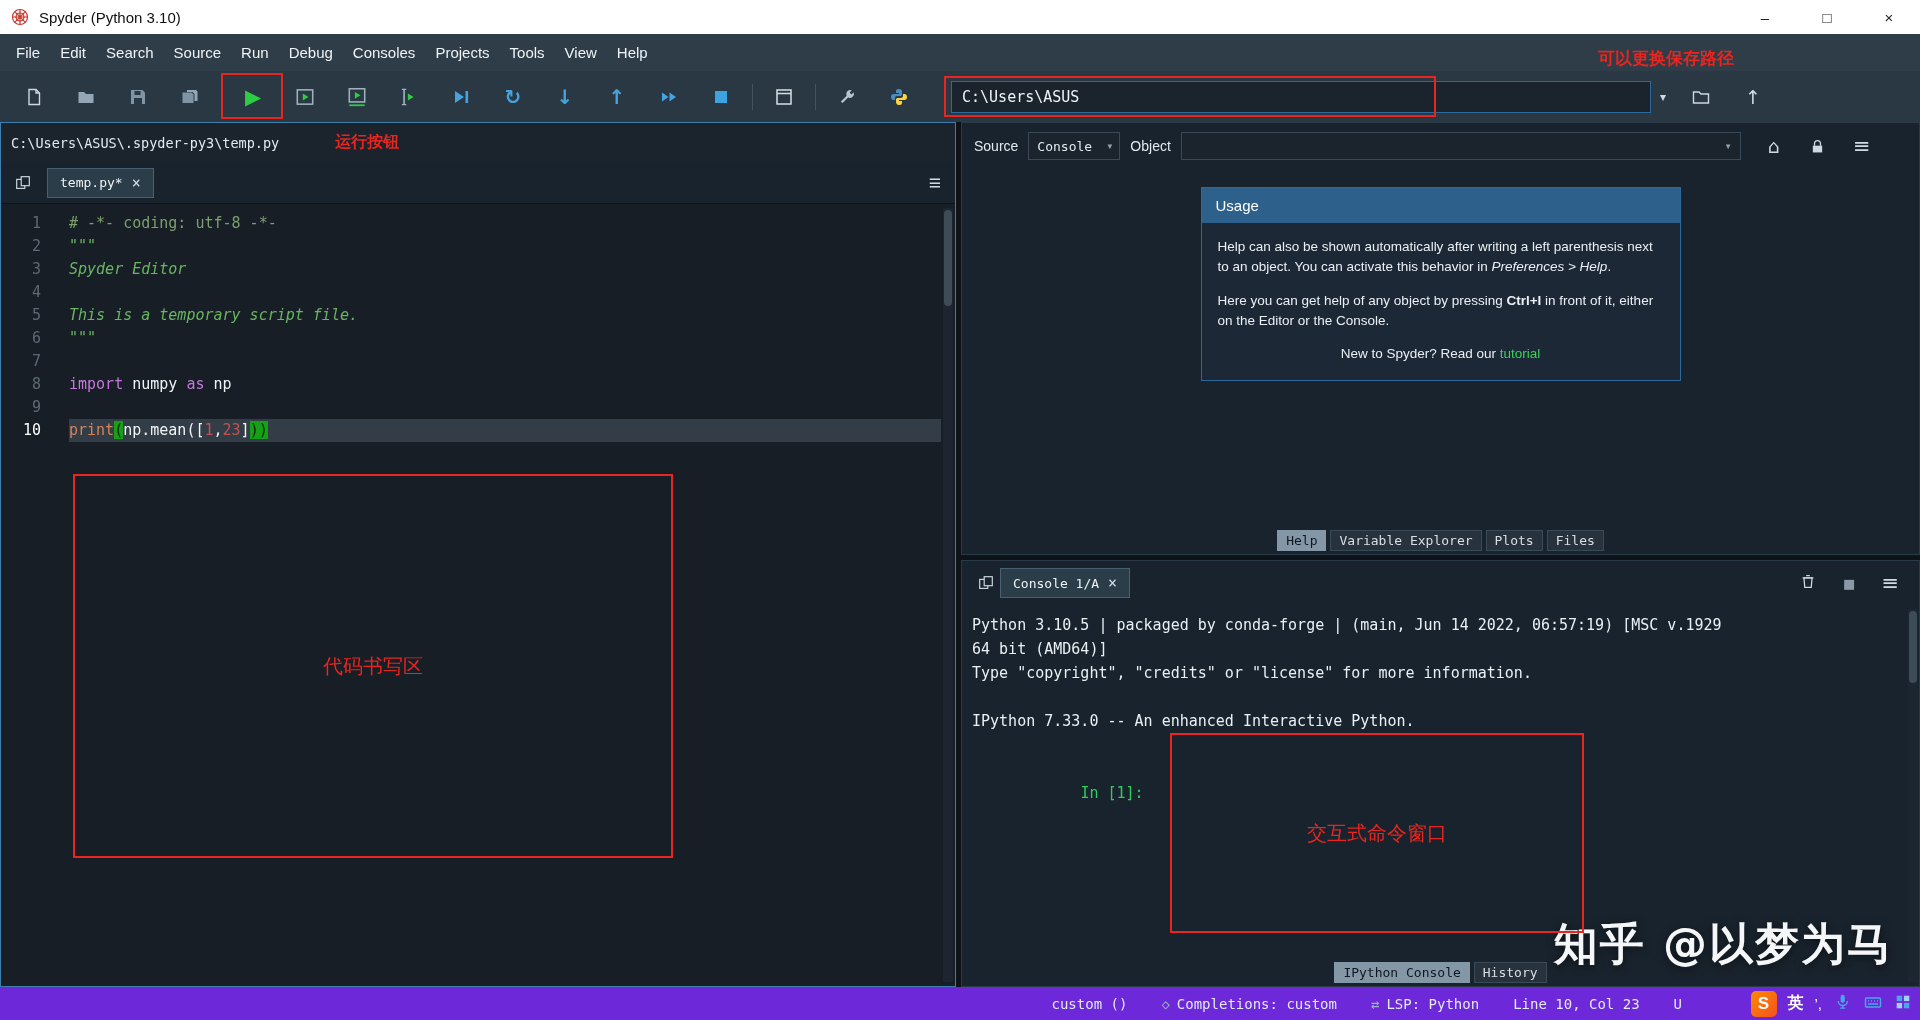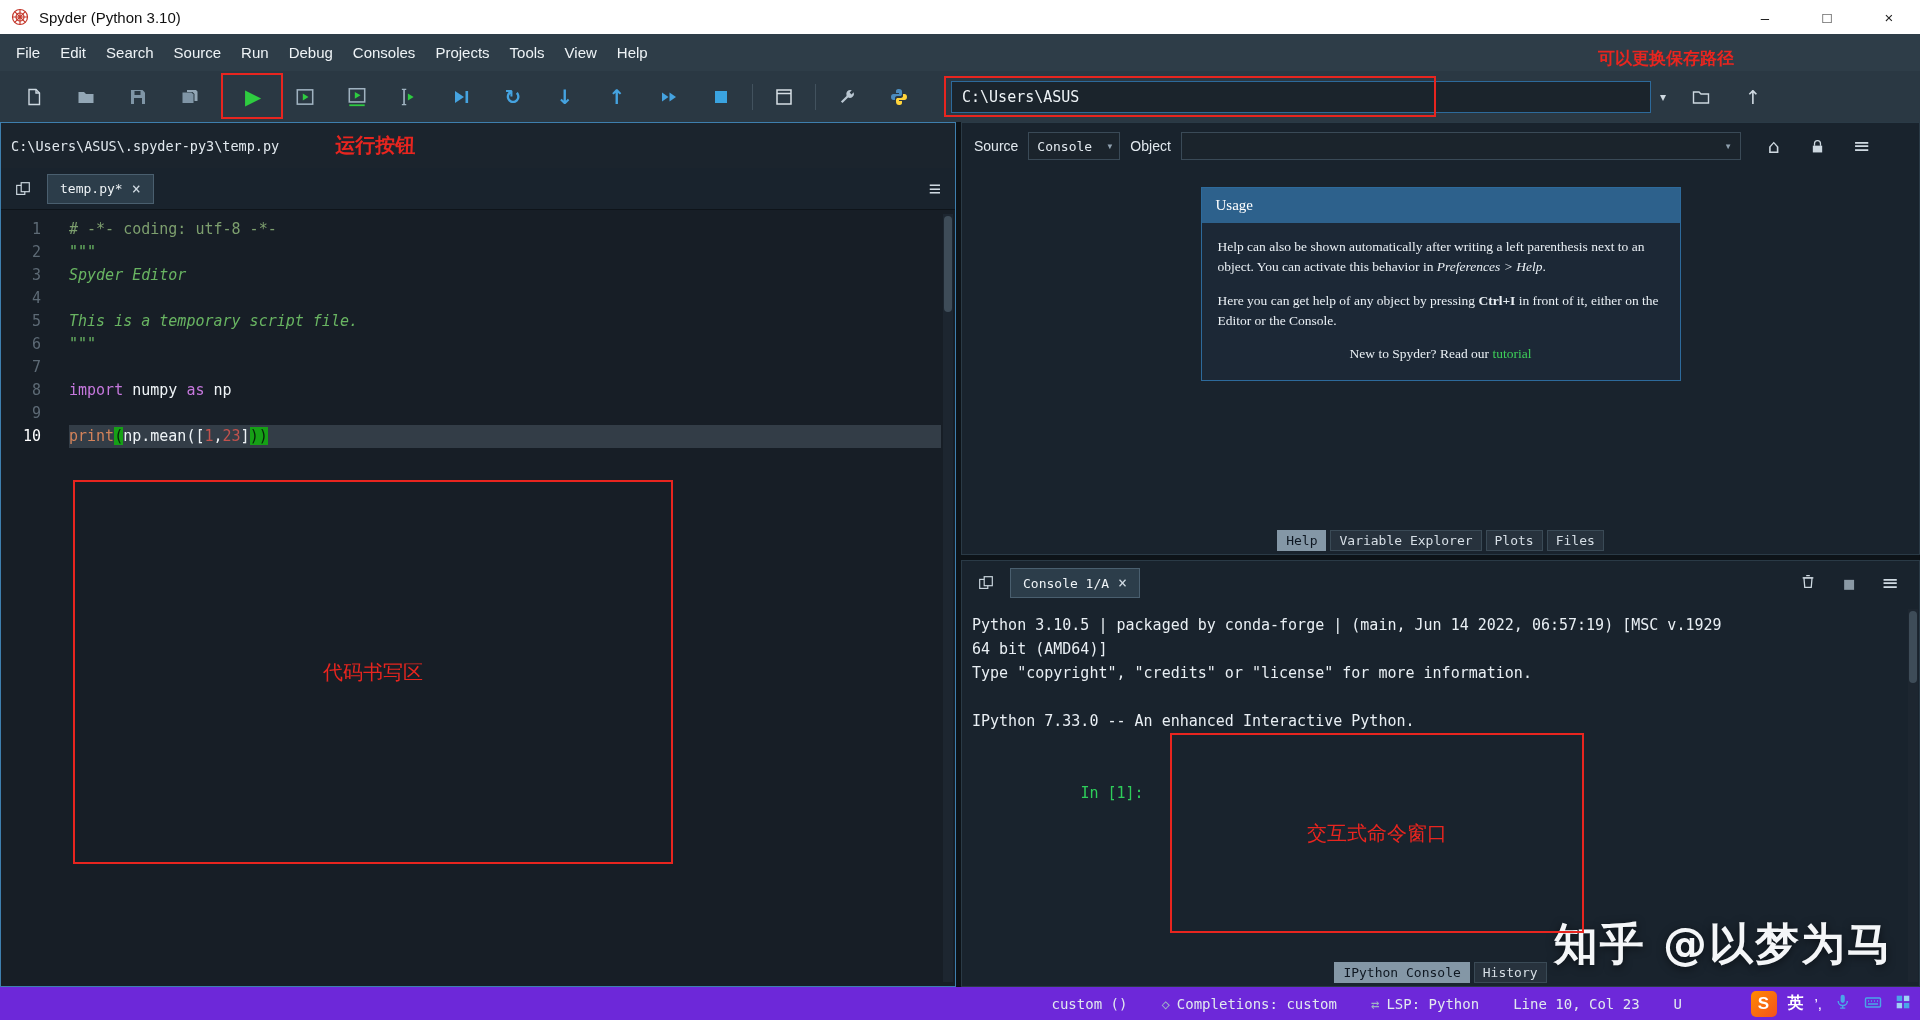--- a/index.html
+++ b/index.html
@@ -37,21 +37,21 @@
   .toolbar-note { position:absolute; left:1598px; top:-24px; color:#e8251f; font-size:17px; font-weight:bold; z-index:40; }
 
   
   .main { flex:1; display:flex; gap:5px; background:#0d1318; min-height:0; }
 
   
   .editor-pane { flex:0 0 956px; width:956px; display:flex; flex-direction:column; background:#171e26;
                  border:1px solid #3e7fae; }
   .breadcrumb { flex:0 0 34px; display:flex; align-items:center; padding:9px 10px; gap:56px;
                 font-family:"DejaVu Sans Mono", monospace; font-size:13.5px; color:#e2e9ef; background:#1b242d; }
-  .run-note { color:#e8251f; font-size:20px; font-weight:bold; font-family:"Liberation Sans", sans-serif; }
+  .run-note { color:#e8251f; font-size:16px; font-weight:bold; font-family:"Liberation Sans", sans-serif; }
   .tabbar { flex:0 0 42px; display:flex; align-items:center; padding:0 8px; gap:10px; background:#19232d;
             border-bottom:1px solid #0e141a; }
   .pages-btn { width:28px; height:28px; display:flex; align-items:center; justify-content:center; }
   .tab { height:30px; display:flex; align-items:center; gap:9px; padding:0 12px; background:#2c3d4a;
          border:1px solid #4a5f6f; color:#eef3f6; font-family:"DejaVu Sans Mono", monospace; font-size:13px; }
   .tab-close { color:#cfd9e1; font-size:15px; }
   .tab-hamburger { margin-left:auto; color:#cfd9e1; font-size:21px; padding-right:6px; }
 
   .code { flex:1; display:flex; position:relative; font-family:"DejaVu Sans Mono", monospace; font-size:15px;
           line-height:23px; padding-top:8px; overflow:hidden; }
@@ -83,35 +83,35 @@
            font-family:"DejaVu Sans Mono", monospace; font-size:13px; color:#e2e9ef; }
   .combo-arrow { color:#8fa0ae; font-size:12px; margin-left:auto; padding-left:14px; }
   .source-combo { width:92px; }
   .object-combo { flex:1; max-width:560px; margin-right:6px; }
   .hbtn { width:34px; height:30px; display:flex; align-items:center; justify-content:center; }
   .home-glyph { color:#cfd9e1; font-size:19px; }
   .hamburger-glyph { color:#cfd9e1; font-size:21px; }
 
   .help-body { flex:1; position:relative; }
   .usage-card { position:absolute; left:50%; transform:translateX(-50%); top:18px; width:480px;
-                border:1px solid #2d6a9b; background:#1c2836;font-family:Liberation Serif, serif; }
+                border:1px solid #2d6a9b; background:#1c2836; }
   .usage-header { background:#2d618c; color:#fff; font-size:15px; padding:9px 14px; }
   .usage-body { padding:14px 16px 14px; font-size:13.5px; line-height:1.5; color:#e9eff4; }
   .usage-body p { margin:0 0 13px; }
   .usage-footer { text-align:center; margin-bottom:2px !important; }
   .link { color:#3ecf5a; cursor:pointer; }
 
   .pane-tabs { position:absolute; bottom:3px; left:0; right:0; display:flex; justify-content:center; gap:4px; z-index:5; }
   .ptab { font-family:"DejaVu Sans Mono", monospace; font-size:13px; padding:2px 8px; background:#27323d;
           color:#d7dfe6; border:1px solid #3a4a56; }
   .ptab.active { background:#8497a6; color:#0f1822; border-color:#8497a6; }
 
   .console-pane { flex:1; background:#19232d; border:1px solid #2a3a46; display:flex; flex-direction:column;
                   position:relative; min-height:0; }
-  .console-tabbar { flex:0 0 44px; display:flex; align-items:center; gap:10px; padding:0 10px; }
+  .console-tabbar { flex:0 0 44px; display:flex; align-items:center; padding:0 10px; }
   .console-actions { margin-left:auto; display:flex; gap:26px; align-items:center; padding-right:10px; }
   .interrupt-glyph { color:#8a99a5; font-size:13px; }
   .console-body { flex:1; position:relative; font-family:"DejaVu Sans Mono", monospace; font-size:15px; line-height:24px;
                   color:#e9eff4; padding:8px 10px 0; overflow:hidden; }
   .console-line { min-height:24px; white-space:pre-wrap; }
   .prompt { color:#2ece5a; }
   .console-redbox { left:208px; top:128px; width:414px; height:200px; display:flex; align-items:center; justify-content:center; }
   .watermark { position:absolute; right:26px; bottom:12px; font-size:44px; font-weight:bold; color:#f4f6f8;
                letter-spacing:2px; text-shadow:0 2px 8px rgba(0,0,0,.55); z-index:20; font-family:"DejaVu Sans", sans-serif; }
 

